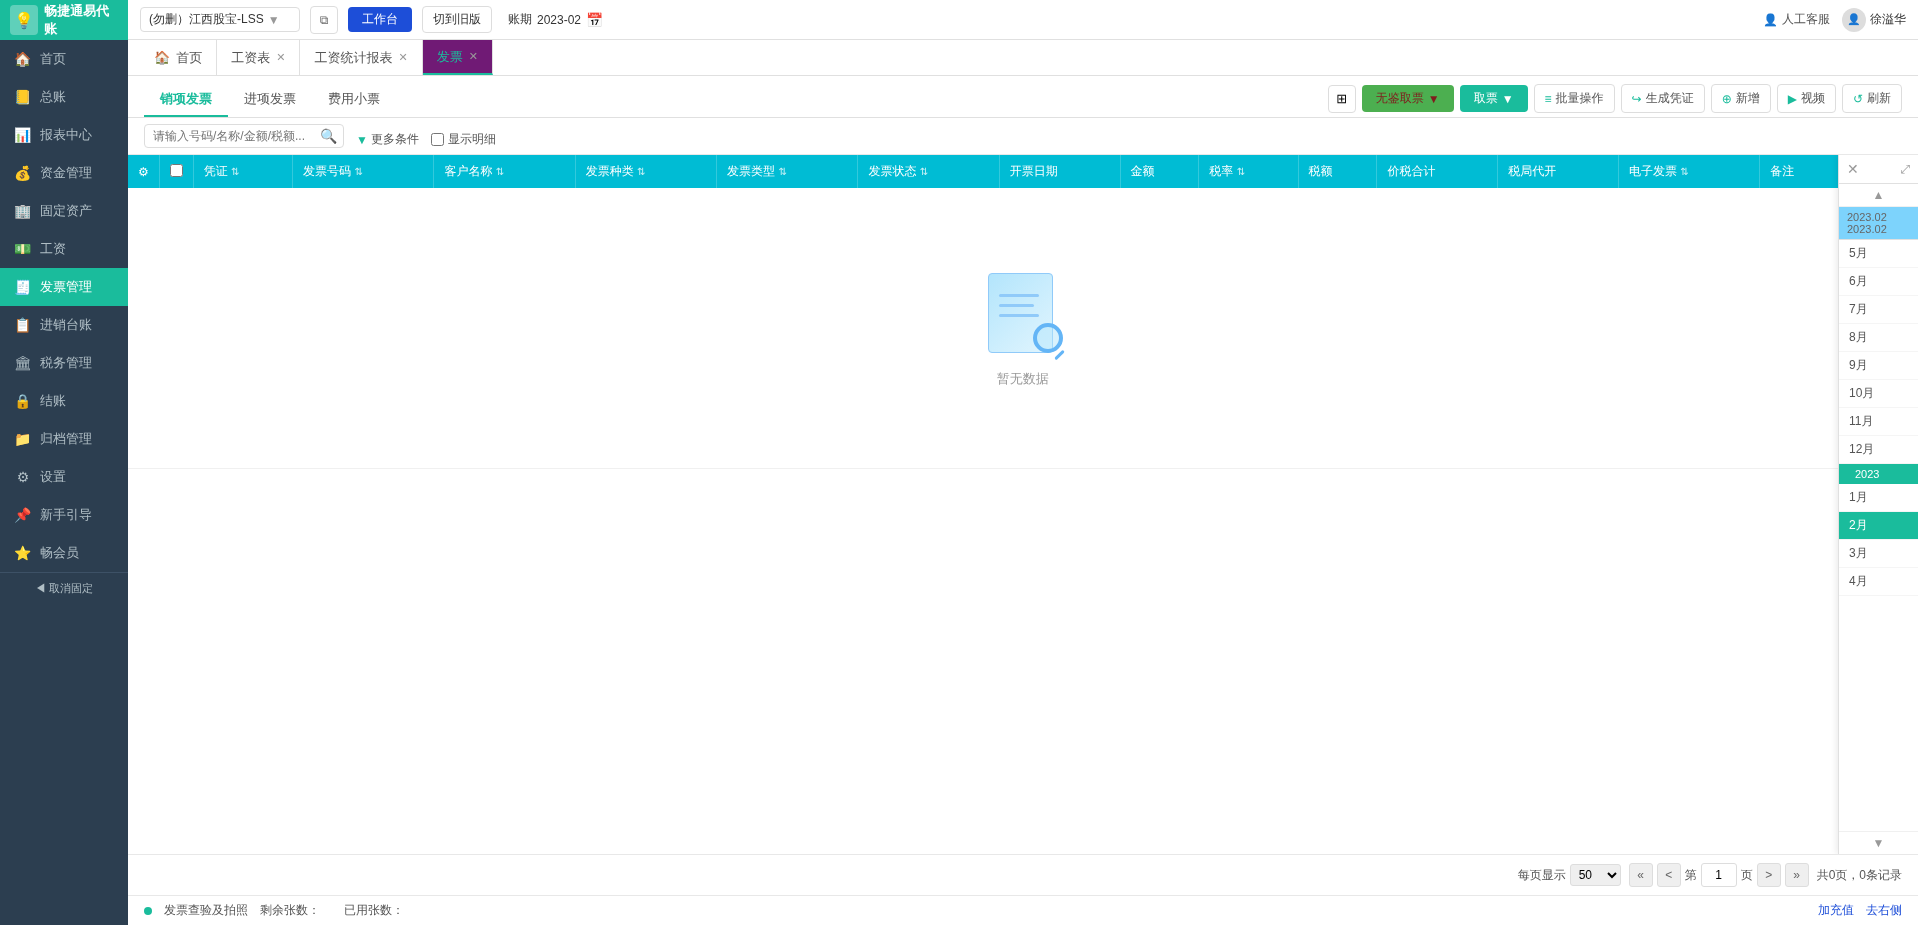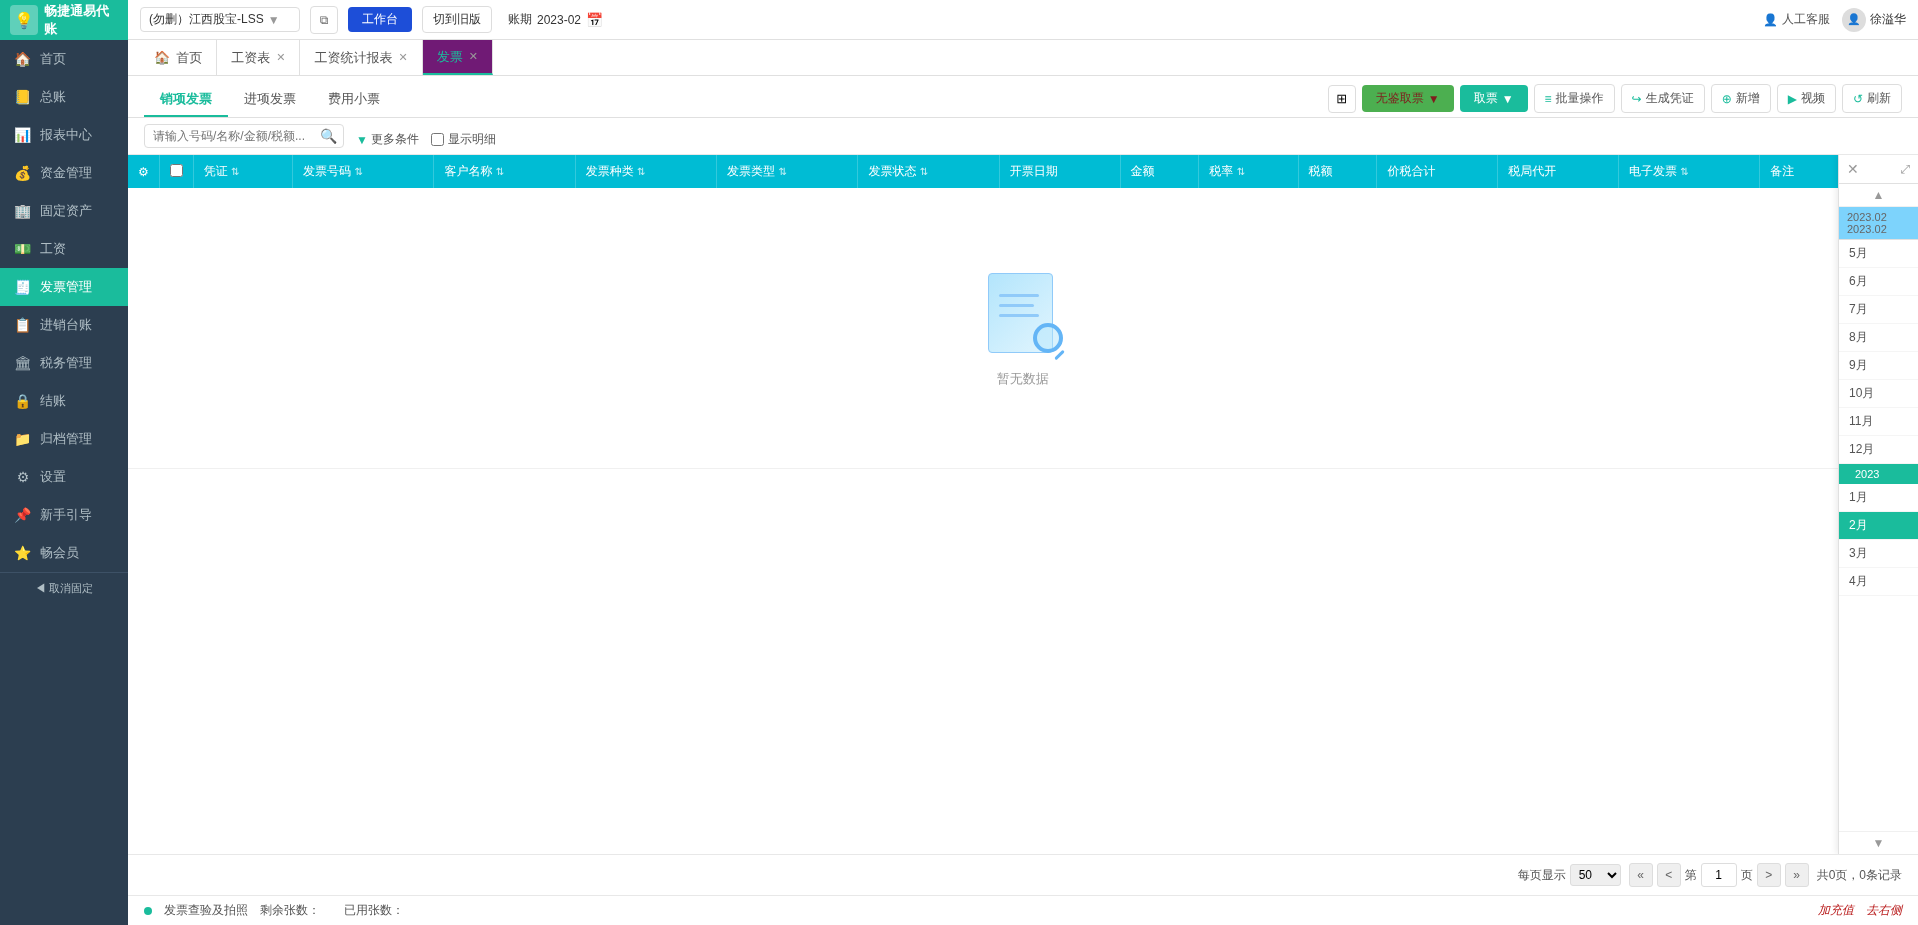--- a/index.html
+++ b/index.html
@@ -85,21 +85,21 @@
     .page-size-select { display: flex; align-items: center; gap: 4px; font-size: 12px; color: #555; margin-left: 13px; }
     .page-size-select select { border: 1px solid #ddd; border-radius: 3px; padding: 2px 4px; font-size: 12px; }
     .page-nav { display: flex; align-items: center; gap: 4px; font-size: 12px; color: #555; }
     .page-btn { width: 24px; height: 24px; border: 1px solid #ddd; border-radius: 3px; display: flex; align-items: center; justify-content: center; cursor: pointer; color: #666; font-size: 12px; }
     .page-btn:disabled { color: #ccc; }
     .page-input { width: 36px; height: 24px; border: 1px solid #ddd; border-radius: 3px; text-align: center; font-size: 12px; }
     .total-info { font-size: 12px; color: #555; }
 
     
     .bottom-bar { background: white; border-top: 1px solid #e8e8e8; padding: 6px 16px; display: flex; align-items: center; gap: 12px; font-size: 12px; color: #555; }
-    .bottom-bar .link { color: #b91c1c; cursor: pointer; font-style: italic; }
+    .bottom-bar .link { color: #1d4ed8; cursor: pointer; }
     .status-dot { width: 8px; height: 8px; border-radius: 50%; background: #1abc9c; display: inline-block; }
 
     
     .date-panel { position: absolute; right: 0; top: 0; width: 80px; background: white; border-left: 1px solid #e0e0e0; height: 100%; display: flex; flex-direction: column; z-index: 10; box-shadow: -2px 0 6px rgba(0,0,0,0.08); overflow-y: auto; }
     .date-panel-header { display: flex; align-items: center; justify-content: space-between; padding: 6px 8px; border-bottom: 1px solid #e0e0e0; }
     .date-panel-close { cursor: pointer; color: #999; font-size: 14px; }
     .date-panel-expand { cursor: pointer; color: #999; font-size: 12px; }
     .date-year-header { padding: 4px 16px; font-size: 11px; color: white; background: #1abc9c; text-align: left; }
     .date-month-item { padding: 5px 10px; font-size: 12px; cursor: pointer; color: #555; text-align: left; border-bottom: 1px solid #f5f5f5; }
     .date-month-item.active { background: #1abc9c; color: white; }

